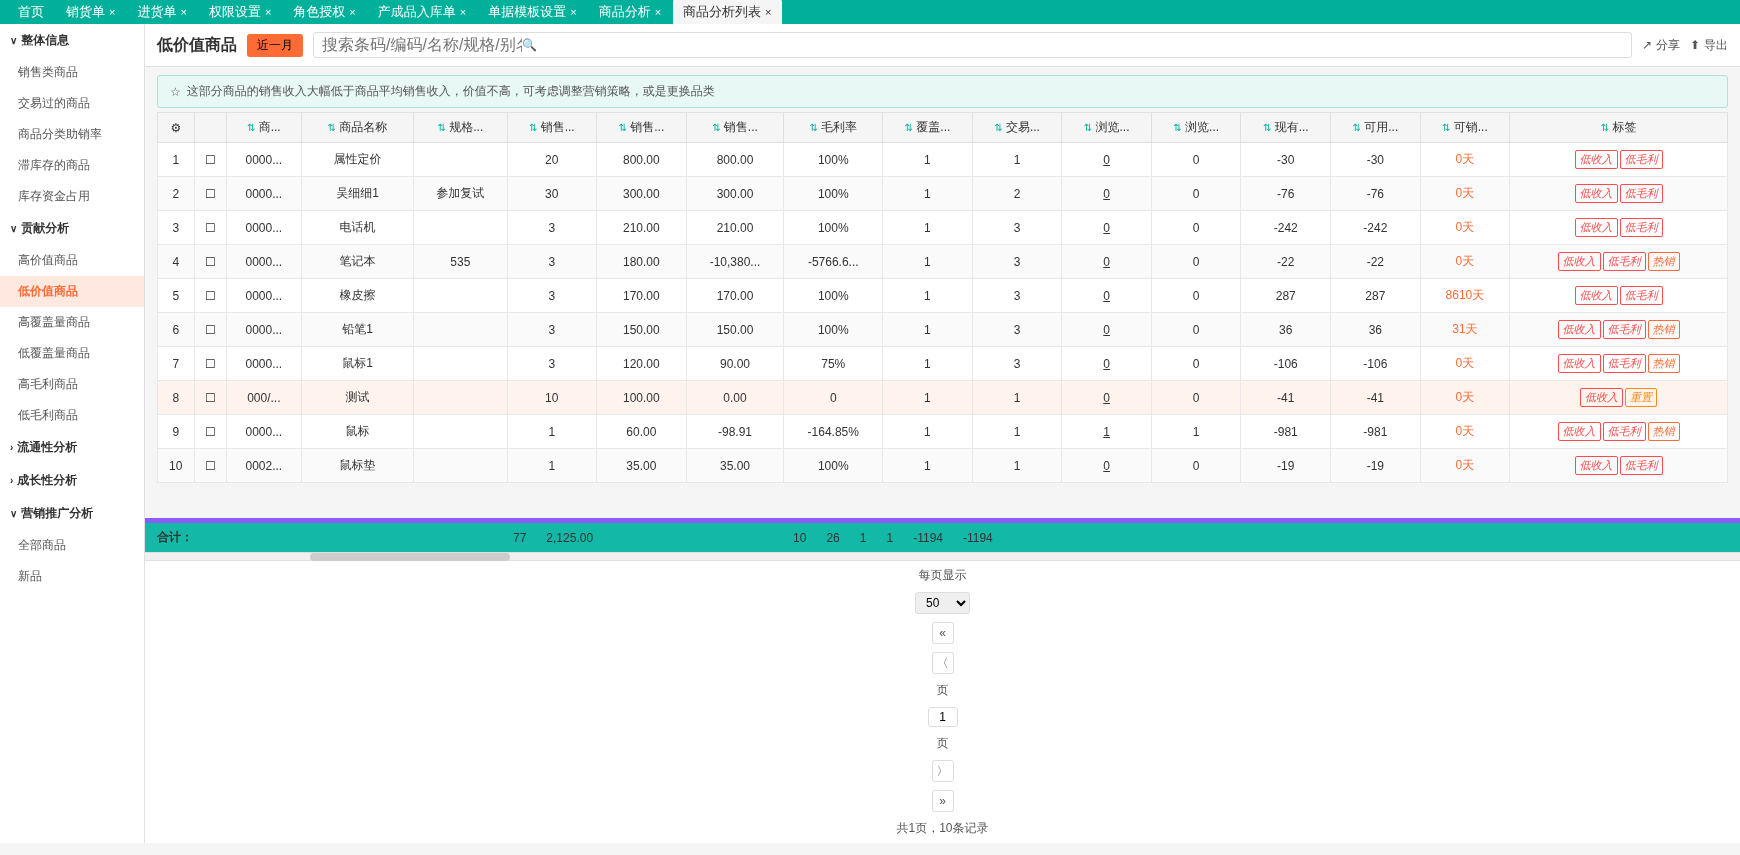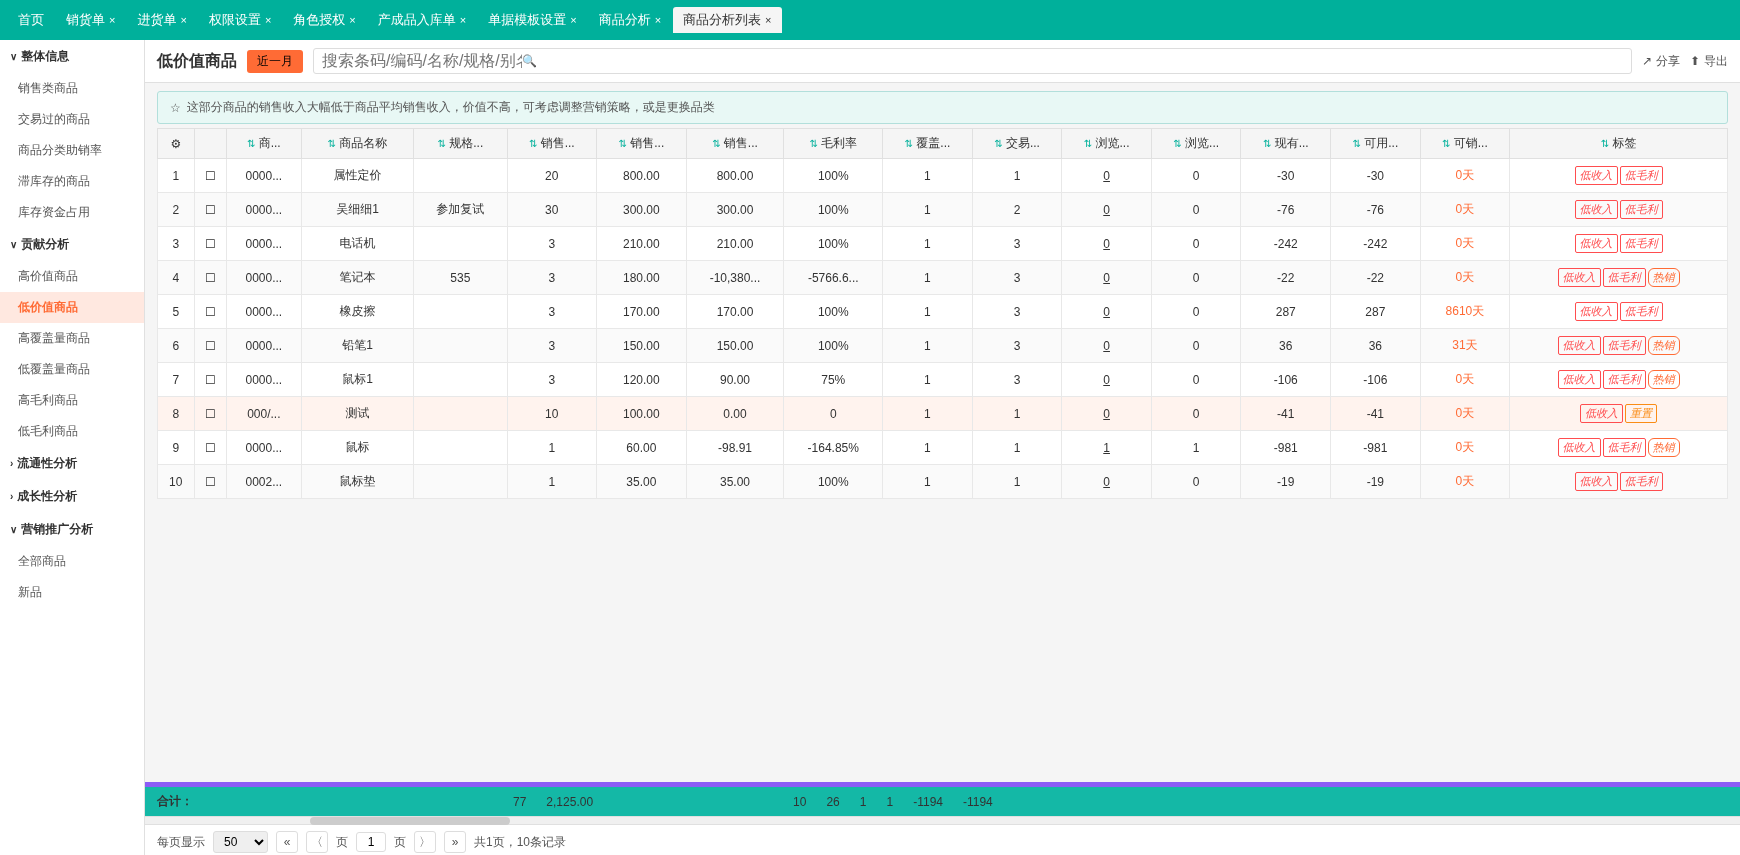--- a/index.html
+++ b/index.html
@@ -3,21 +3,21 @@
   <meta charset="utf-8">
   <style>
     * { box-sizing: border-box; margin: 0; padding: 0; font-family: 'Microsoft YaHei', Arial, sans-serif; font-size: 12px; }
     body { background: #f5f5f5; overflow: hidden; }
 
     
     .top-nav {
       display: flex;
       align-items: center;
       background: #00b09b;
-      height: 40px;
+      height: 24px;
       padding: 9px 8px;
       gap: 2px;
     }
     .nav-item {
       color: #fff;
       padding: 4px 10px;
       cursor: pointer;
       border-radius: 3px 3px 0 0;
       white-space: nowrap;
       font-size: 13px;
@@ -173,48 +173,49 @@
       display: inline-block;
       border: 1px solid;
       border-radius: 2px;
       padding: 1px 4px;
       font-size: 11px;
       margin: 1px;
       font-style: italic;
     }
     .tag-red { color: #ff4d4f; border-color: #ff4d4f; }
     .tag-orange { color: #fa8c16; border-color: #fa8c16; }
-    .tag-pink { color: #ff6b35; border-color: #ff6b35; border-radius: 6px; }
+    .tag-pink { color: #ff6b35; border-color: #ff6b35; }
     .underline { text-decoration: underline; }
     .days-orange { color: #ff6b35; }
     .sort-icon { color: #00b09b; font-size: 10px; cursor: pointer; }
 
     
     .footer-bar {
       display: flex;
       align-items: center;
       background: #14b8a6;
       border-top: 5px solid #8b5cf6;
       padding: 6px 12px;
       gap: 20px;
     }
     .footer-label { color: #333; font-weight: bold; }
     .footer-val { color: #333; }
 
     
     .pagination {
       display: flex;
       align-items: center;
-      justify-content: flex-start;
+      justify-content: space-between;
       background: #fff;
       border-top: 1px solid #e0e0e0;
       padding: 6px 12px;
       gap: 8px;
       font-size: 12px;
       color: #555;
+      flex-direction: column;
     }
     .page-size-select {
       border: 1px solid #ddd;
       padding: 2px 6px;
       border-radius: 3px;
     }
     .page-btn {
       width: 22px;
       height: 22px;
       display: flex;

